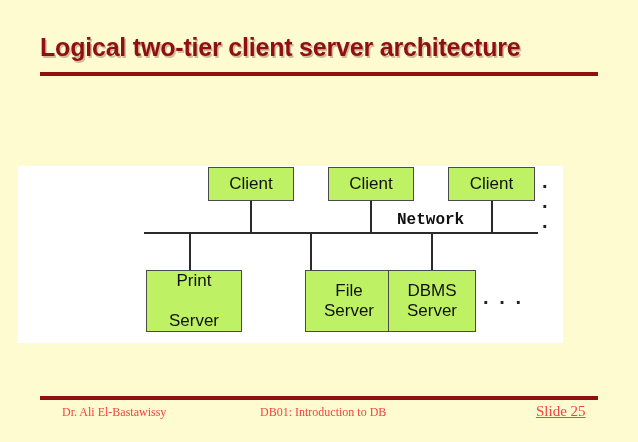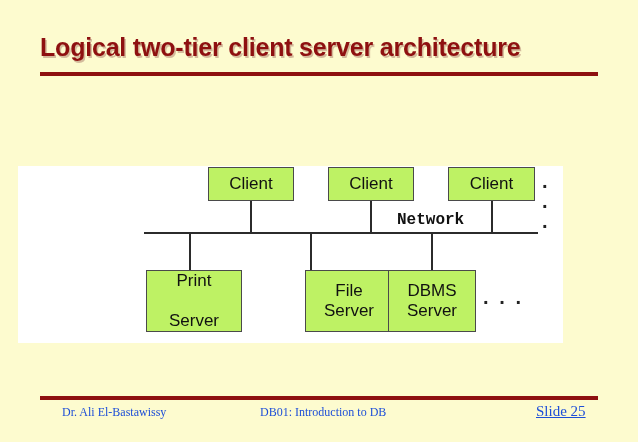--- a/index.html
+++ b/index.html
@@ -98,21 +98,21 @@
     position: absolute;
     left: 40px;
     top: 396px;
     width: 558px;
     height: 4px;
     background: #8E1010;
   }
   .footer-text {
     position: absolute;
     font-family: "Liberation Serif", serif;
-    color: #1d4ed8;
+    color: #ef4444;
     white-space: nowrap;
   }
   #footer-author { left: 62px;  top: 405px; font-size: 12px; }
   #footer-course { left: 260px; top: 405px; font-size: 12px; }
   #footer-slide  { left: 536px; top: 403px; font-size: 15px; text-decoration: underline; }
 </style>
 </head>
 <body>
 
 <div id="slide">

